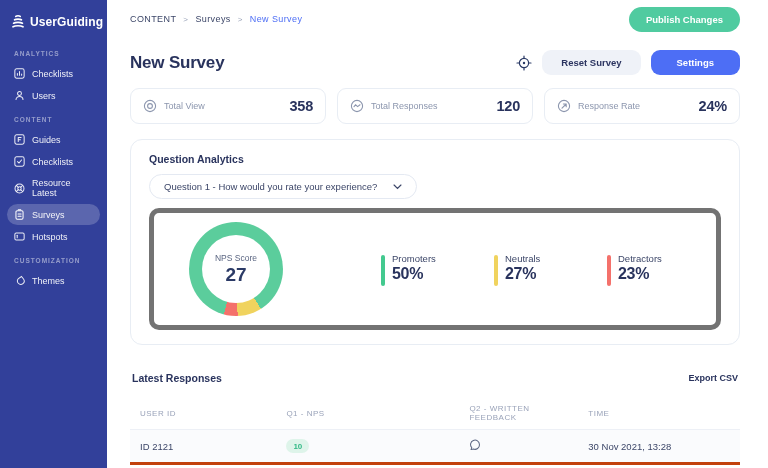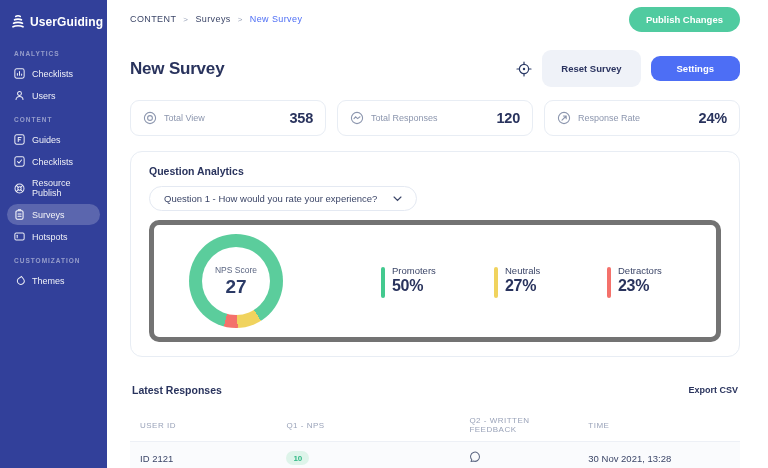--- a/index.html
+++ b/index.html
@@ -25,21 +25,21 @@
   .breadcrumb { display:flex; align-items:center; gap:7px; font-size:9px; color:#3C4668; letter-spacing:0.4px; }
   .breadcrumb .sep { color:#9AA3B9; font-size:8px; }
   .breadcrumb .current { color:#4D6EF5; }
   .btn { border:none; cursor:pointer; font-family:inherit; font-weight:700; }
   .btn-publish { background:#50CBA0; color:#fff; font-size:9.5px; padding:7px 17px; border-radius:14px; }
 
   .title-row { margin-top:12px; display:flex; align-items:center; }
   .page-title { font-size:17px; font-weight:700; color:#29335D; letter-spacing:-0.2px; }
   .title-actions { margin-left:auto; display:flex; align-items:center; gap:10px; }
   .icon-btn { background:none; border:none; cursor:pointer; display:flex; align-items:center; }
-  .btn-reset { background:#EFF2F8; color:#2B3460; font-size:9.5px; padding:13px 19px; border-radius:9px; }
+  .btn-reset { background:#EFF2F8; color:#2B3460; font-size:9.5px; padding:7px 19px; border-radius:9px; }
   .btn-settings { background:#4D6EF5; color:#fff; font-size:9.5px; padding:7px 26px; border-radius:9px; }
 
   .stats-row { margin-top:13px; display:flex; gap:11px; }
   .stat-card { flex:1; display:flex; align-items:center; border:1px solid #E8EDF4;
     border-radius:9px; padding:9px 12px; background:#fff; }
   .stat-label { font-size:9px; color:#8C96AE; margin-left:7px; }
   .stat-value { margin-left:auto; font-size:14.5px; font-weight:700; color:#29335D; letter-spacing:-0.2px; }
 
   .qa-card { margin-top:15px; border:1px solid #E8EDF4; border-radius:12px; padding:13px 18px 14px; }
   .qa-title { font-size:10.5px; font-weight:700; color:#29335D; }
@@ -135,21 +135,21 @@
       <span>Checklists</span>
     </div>
     <div class="nav-item">
       <span style="display:flex">
         <svg width="11" height="11" viewBox="0 0 13 13" fill="none" stroke="rgba(255,255,255,.9)" stroke-width="1.2" stroke-linecap="round">
           <circle cx="6.5" cy="6.5" r="5.3"></circle>
             <circle cx="6.5" cy="6.5" r="2"></circle>
           <path d="M3 3l2.1 2.1 M10 3 8 5 M10 10 8 8 M3 10l2.1-2.1"></path>
         </svg>
       </span>
-      <span>Resource Publish</span>
+      <span>Resource Latest</span>
     </div>
     <div class="nav-item active">
       <span style="display:flex">
         <svg width="11" height="11" viewBox="0 0 13 13" fill="none" stroke="#fff" stroke-width="1.2" stroke-linecap="round">
           <rect x="2.3" y="2" width="8.4" height="10" rx="1.6"></rect>
             <path d="M5 1h3 M4.8 6h3.6 M4.8 8.6h3.6"></path>
         </svg>
       </span>
       <span>Surveys</span>
     </div>

